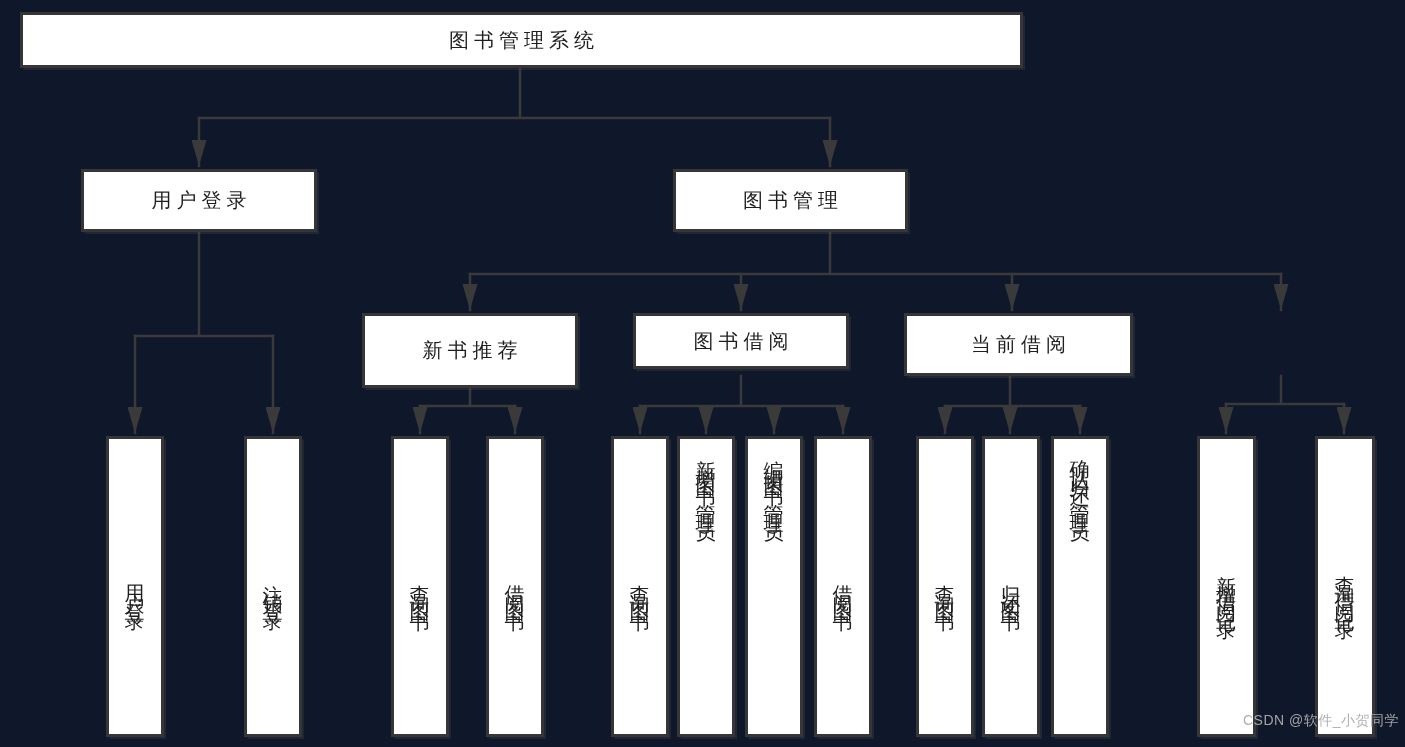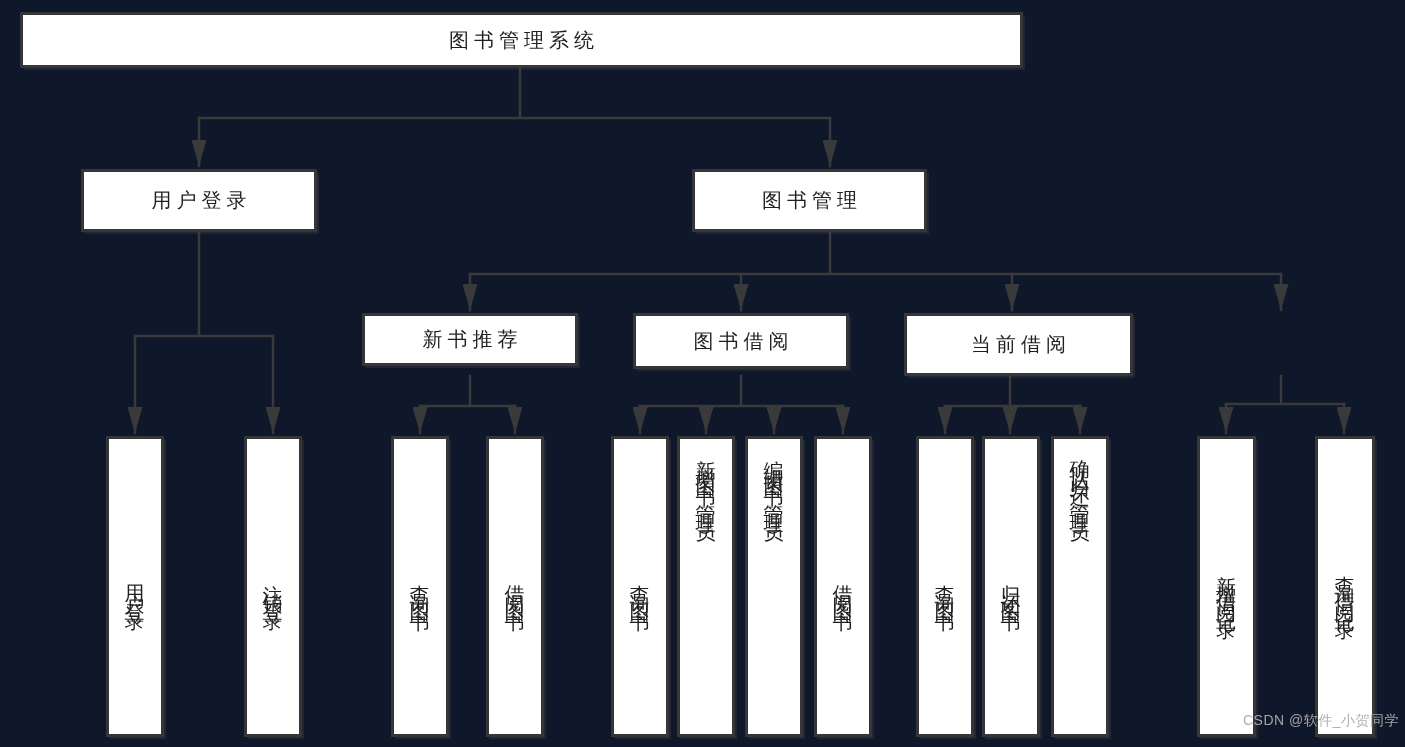--- a/index.html
+++ b/index.html
@@ -105,25 +105,25 @@
     </g>
   </svg>
 
   <div class="node h" style="left:20px; top:12px; width:1003px; height:56px;">
     <span>图书管理系统</span>
   </div>
 
   <div class="node h" style="left:81px; top:169px; width:236px; height:63px;">
     <span>用户登录</span>
   </div>
-  <div class="node h" style="left:692px; top:169px; width:235px; height:63px;text-align:center;">
+  <div class="node h" style="left:673px; top:169px; width:235px; height:63px;text-align:center;">
     <span>图书管理</span>
   </div>
 
-  <div class="node h" style="left:362px; top:313px; width:216px; height:53px;">
+  <div class="node h" style="left:362px; top:313px; width:216px; height:75px;">
     <span>新书推荐</span>
   </div>
   <div class="node h" style="left:633px; top:313px; width:216px; height:56px;">
     <span>图书借阅</span>
   </div>
   <div class="node h" style="left:904px; top:313px; width:229px; height:63px;">
     <span>当前借阅</span>
   </div>
 
   <div class="node leaf" style="left:106px; top:436px; width:58px; height:301px;">

